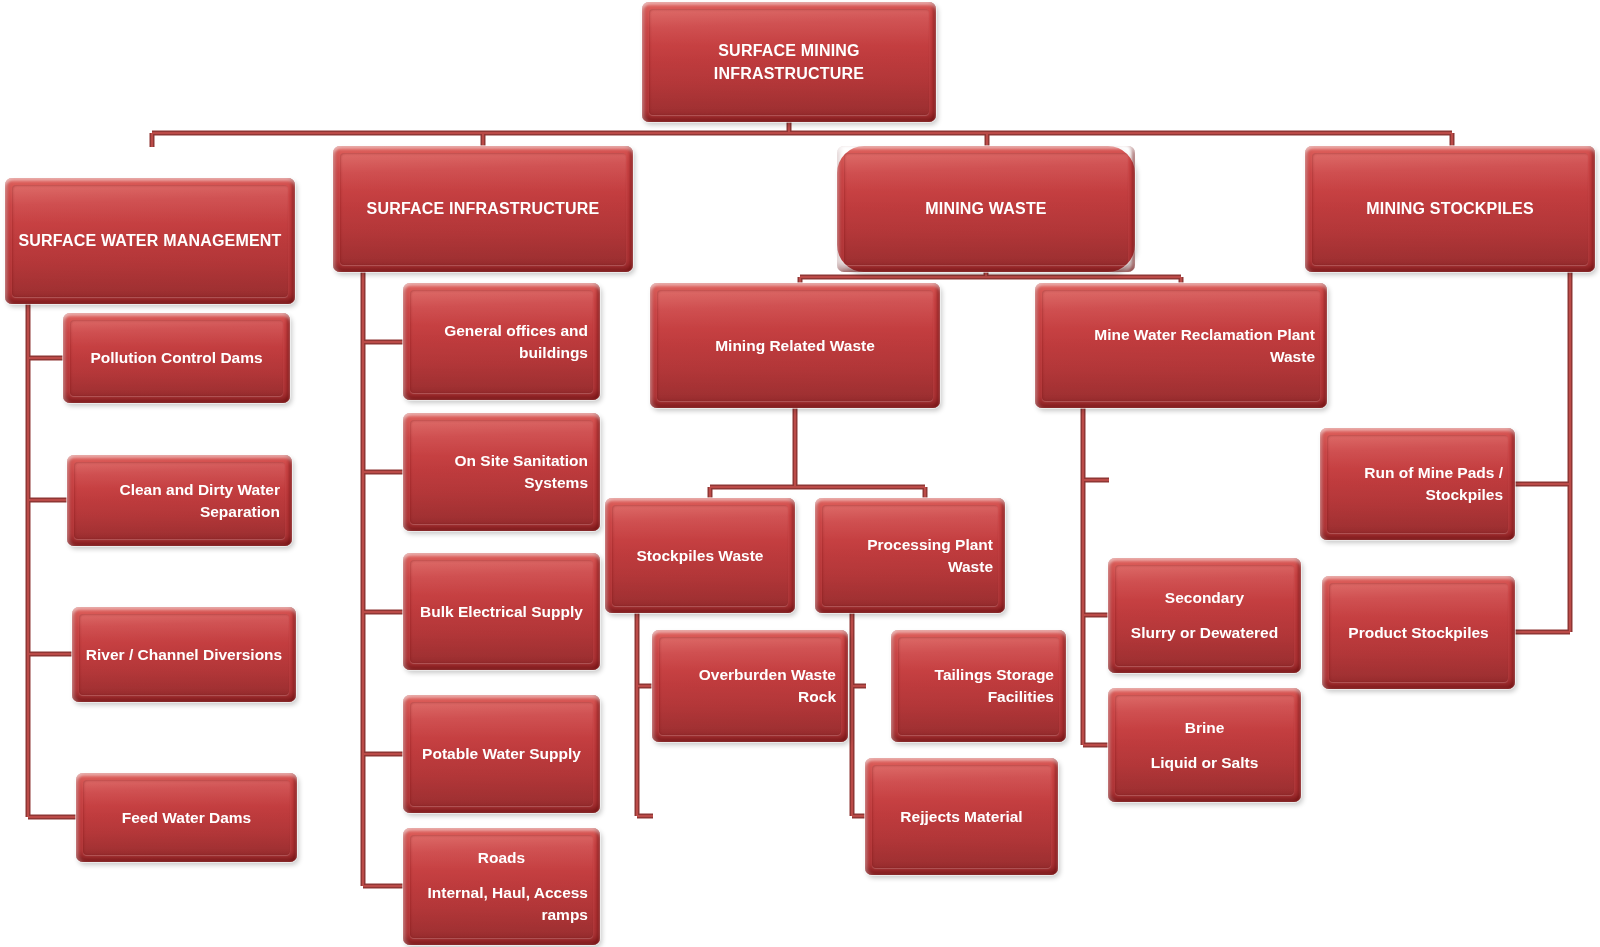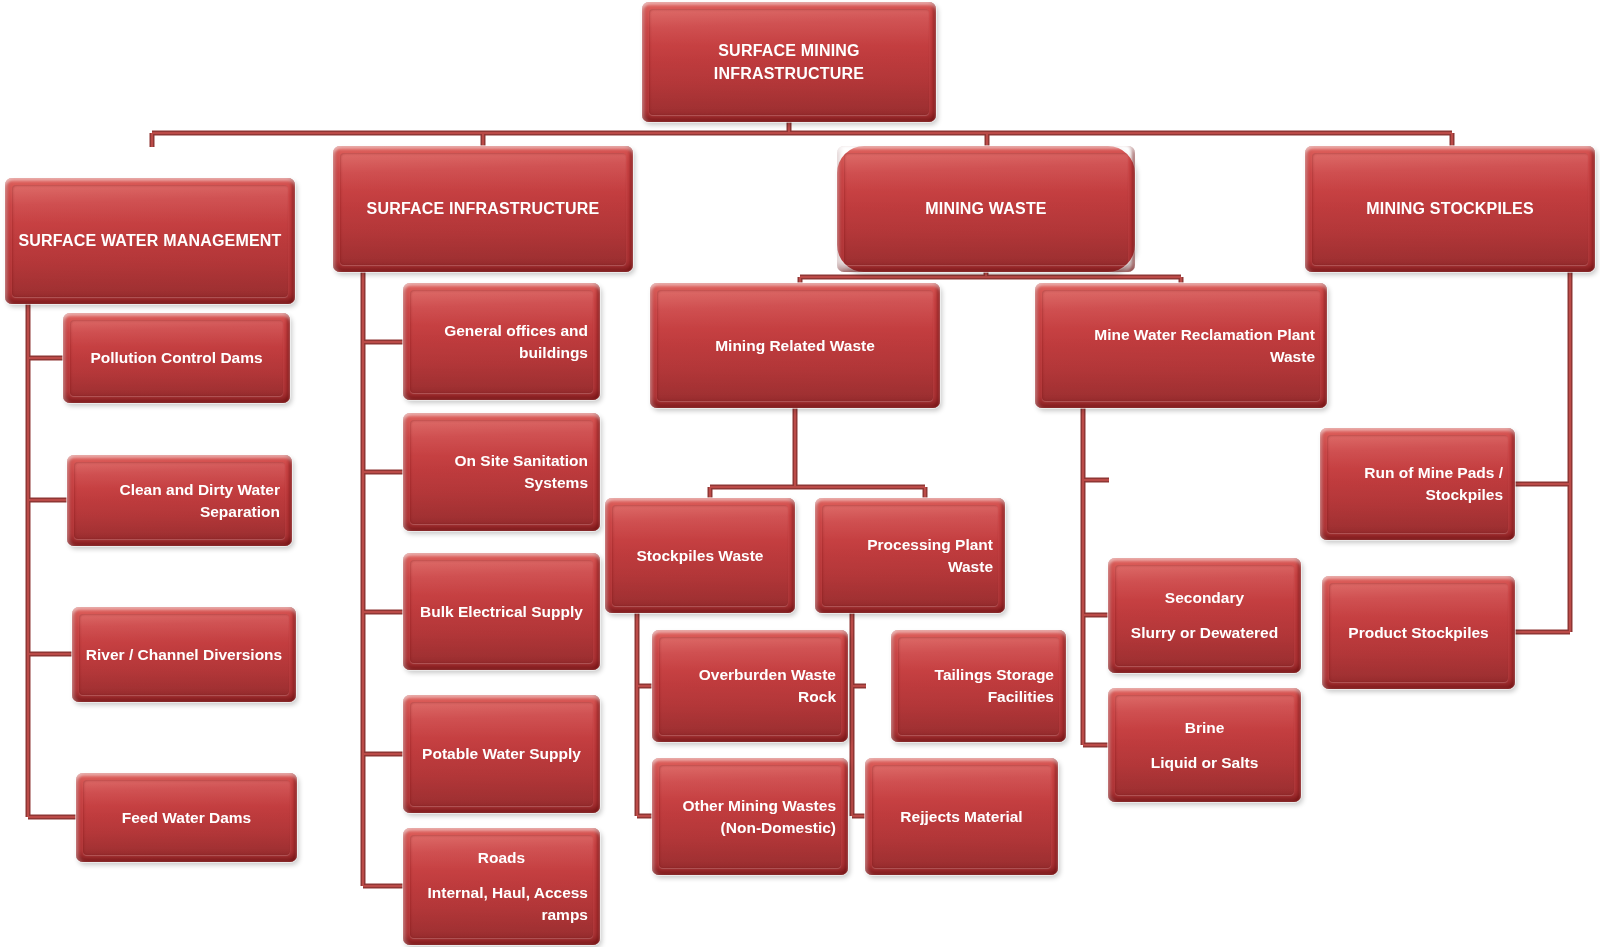--- a/index.html
+++ b/index.html
@@ -154,23 +154,20 @@
   <div class="node leaf" style="left:815px; top:498px; width:190px; height:115px;">
     <span>Processing Plant Waste</span>
   </div>
 
   <div class="node leaf" style="left:652px; top:630px; width:196px; height:112px;">
     <span>Overburden Waste Rock</span>
   </div>
   <div class="node leaf" style="left:847px; top:630px; width:175px; height:112px;margin-left:44px;">
     <span>Tailings Storage Facilities</span>
   </div>
-  <div class="node leaf" style="left:652px; top:758px; width:196px; height:117px;">
-    <span>Other Mining Wastes (Non-Domestic)</span>
-  </div>
   <div class="node leaf" style="left:865px; top:758px; width:193px; height:117px;">
     <span>Rejjects Material</span>
   </div>
 
   <div class="node leaf" style="left:1108px; top:558px; width:193px; height:115px;">
     <span>Secondary</span>
     <span class="sub">Slurry or Dewatered</span>
   </div>
   <div class="node leaf" style="left:1108px; top:688px; width:193px; height:114px;">
     <span>Brine</span>

